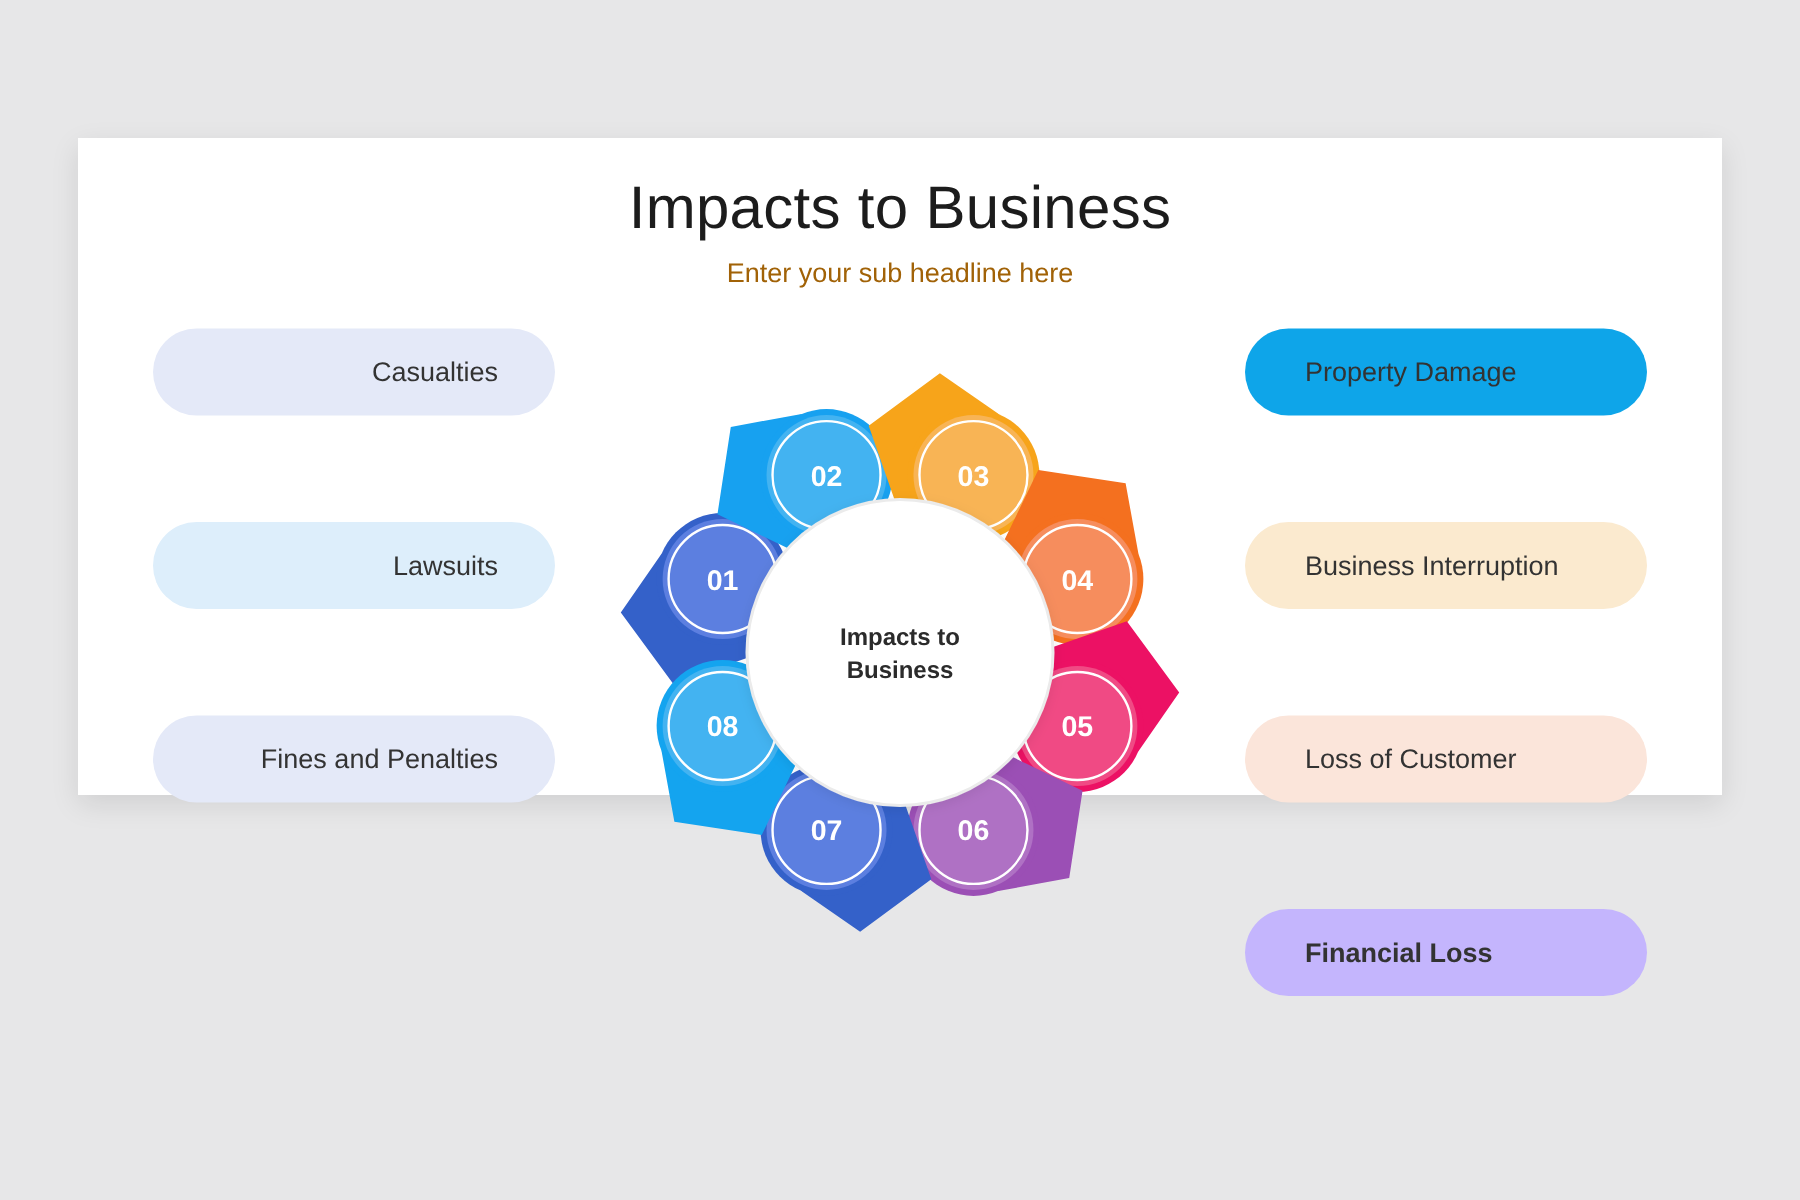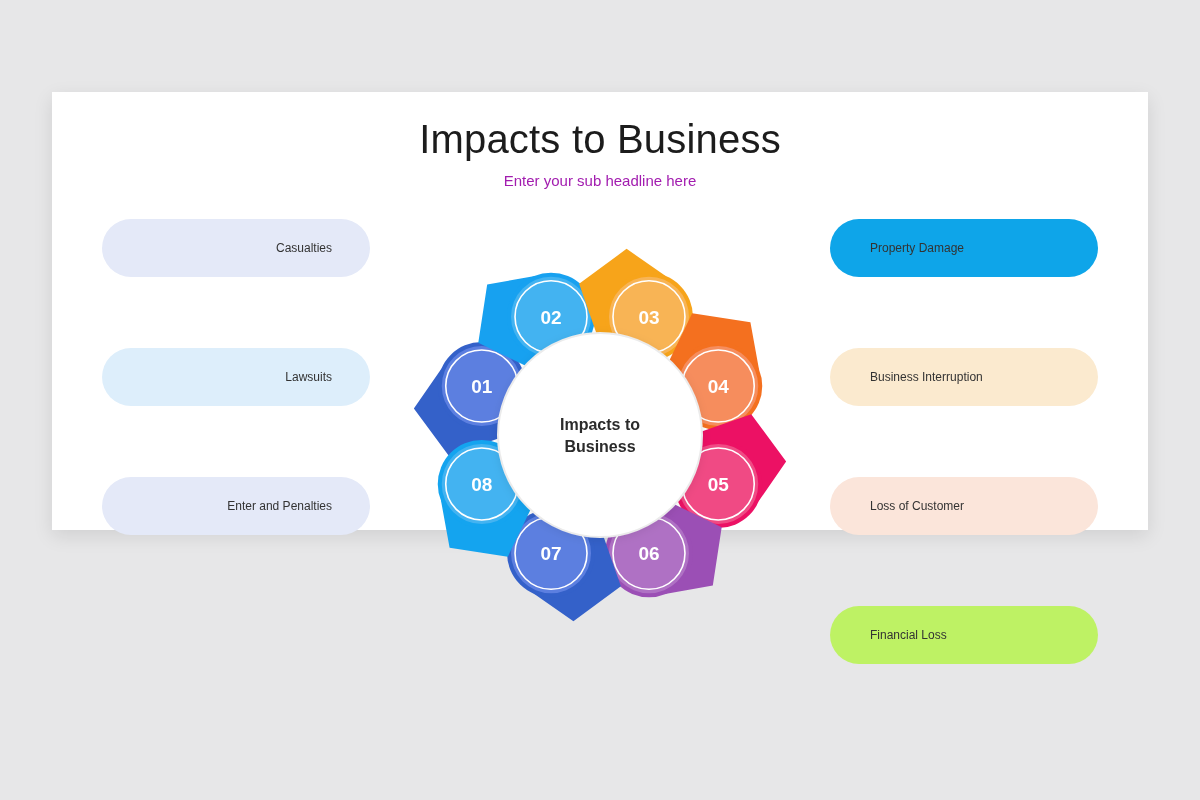--- a/index.html
+++ b/index.html
@@ -43,35 +43,35 @@
     font-weight: 400;
     color: #1c1c1c;
     letter-spacing: 0.2px;
   }
   .subtitle {
     position: absolute;
     left: 0;
     top: 80px;
     width: 1096px;
     text-align: center;
-    font-size: 15px;
+    font-size: 18px;
     font-weight: 400;
-    color: #a21caf;
+    color: #a16207;
   }
 
   
   .pill {
     position: absolute;
     height: 58px;
     width: 268px;
     border-radius: 29px;
     display: flex;
     align-items: center;
     box-sizing: border-box;
-    font-size: 12px;
+    font-size: 18px;
     color: #333333;
   }
   .pill.left {
     left: 50px;
     justify-content: flex-end;
     padding-right: 38px;
   }
   .pill.right {
     left: 778px;
     justify-content: flex-start;
@@ -114,33 +114,33 @@
     <div class="title">Impacts to Business</div>
     <div class="subtitle">Enter your sub headline here</div>
 
     <div class="pill left row1" style="background: rgb(228, 233, 248);">
       <span>Casualties</span>
     </div>
     <div class="pill left row2" style="background: rgb(221, 238, 251);">
       <span>Lawsuits</span>
     </div>
     <div class="pill left row3" style="background: rgb(228, 233, 248);">
-      <span>Enter and Penalties</span>
+      <span>Fines and Penalties</span>
     </div>
 
     <div class="pill right row1" style="background: #0ea5e9;">
       <span>Property Damage</span>
     </div>
     <div class="pill right row3" style="background: rgb(251, 229, 218);">
       <span>Loss of Customer</span>
     </div>
     <div class="pill right row2" style="background: rgb(251, 234, 207);">
       <span>Business Interruption</span>
     </div>
-    <div class="pill right row4" style="background: #bef264;">
+    <div class="pill right row4" style="background: #c4b5fd; font-weight: bold;">
       <span>Financial Loss</span>
     </div>
 
     <div class="wheel">
       <svg width="420" height="440" viewBox="0 0 420 440" xmlns="http://www.w3.org/2000/svg">
         <defs>
 
           <g id="pin-shape">
             <path d="M 0,-52 A 52,52 0 1 1 -36.8,36.8 L -92,58 L -74,-8 Z"></path>
           </g>

